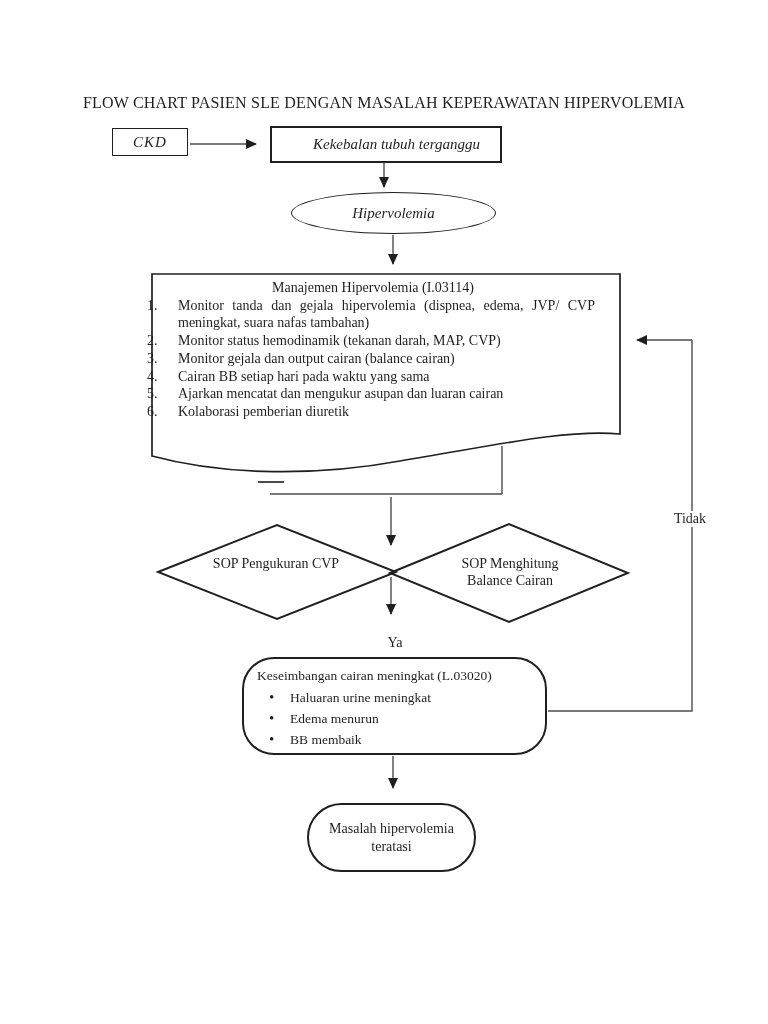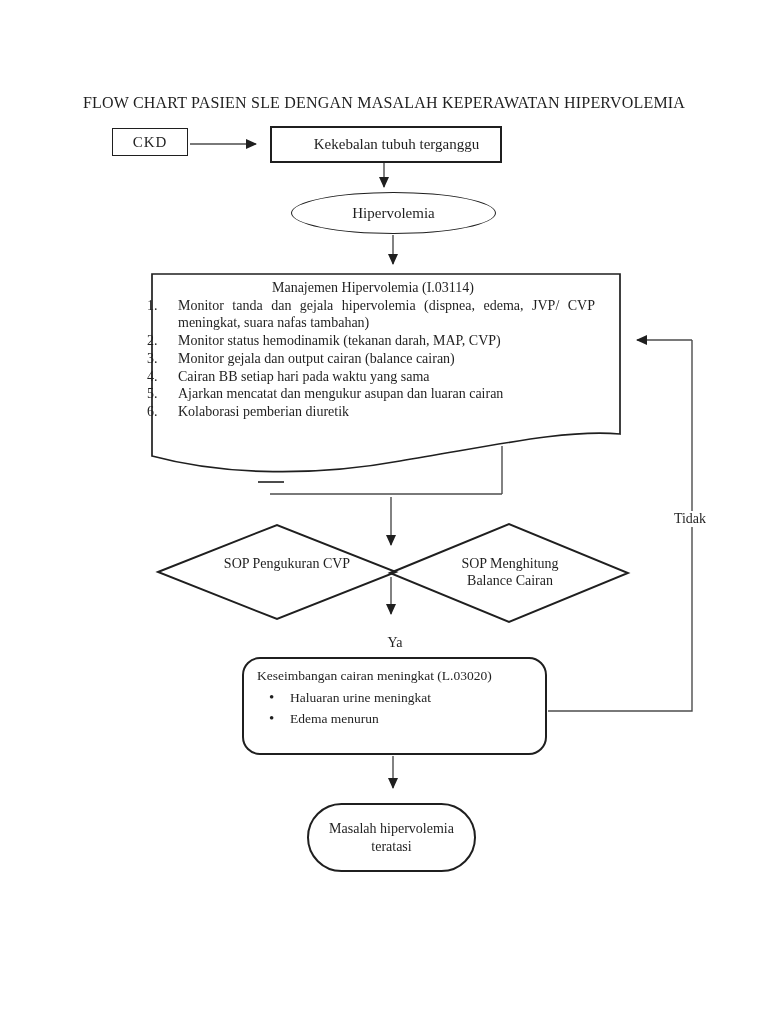--- a/index.html
+++ b/index.html
@@ -11,44 +11,44 @@
   }
   .abs{position:absolute;}
   
   #page-title{
     left:0;right:0;top:94px;text-align:center;
     font-size:16px;letter-spacing:.2px;white-space:nowrap;
   }
   
   .box{box-sizing:border-box;border:1.6px solid var(--ink,#1f1f1f);
        display:flex;align-items:center;justify-content:center;
-       text-align:left;background:transparent;}
+       text-align:left;background:transparent;font-style:italic;}
   #ckd-box{left:112px;top:128px;width:76px;height:28px;font-size:15px;letter-spacing:1px;}
   #kekebalan-box{left:270px;top:126px;width:232px;height:37px;border-width:2px;font-size:15px;padding-left:21px;}
   #hipervolemia-ellipse{left:291px;top:192px;width:205px;height:42px;border-radius:50%;
        border-width:1.8px;font-size:15px;}
   
   #manajemen-text{left:139px;top:274px;width:468px;box-sizing:border-box;
        padding:5px 10px 0 0;font-size:14px;line-height:17.7px;}
   #manajemen-title{text-align:center;margin:0 0 0 10px;}
   .doc-list{list-style:none;margin:0;padding:0;counter-reset:n;}
   .doc-list li{position:relative;padding-left:39px;padding-right:2px;
        counter-increment:n;text-align:justify;}
   .doc-list li::before{content:counter(n) ".";position:absolute;left:8px;}
   
   .diamond-label{width:140px;text-align:center;font-size:14px;line-height:17px;}
-  #diamond-label-left{left:217px;top:555px;}
+  #diamond-label-left{left:206px;top:555px;}
   #diamond-label-right{left:440px;top:555px;}
   
   #ya-label{left:375px;top:635px;width:40px;text-align:center;font-size:14px;}
   #tidak-label{left:666px;top:511px;width:48px;text-align:center;font-size:14px;
        background:var(--page_background,#fff);}
   
   #keseimbangan-box{left:242px;top:657px;width:305px;height:98px;box-sizing:border-box;
-       border:2px solid var(--ink,#1f1f1f);border-radius:18px;
+       border:2px solid var(--ink,#1f1f1f);border-radius:32px;
        padding:7px 10px 0 13px;font-size:13.5px;}
   #keseimbangan-title{line-height:19px;}
   .bullet-list{list-style:none;margin:2px 0 0;padding:0;}
   .bullet-list li{position:relative;padding-left:33px;line-height:21px;}
   .bullet-list li::before{content:"\2022";position:absolute;left:12px;font-size:15px;}
   
   #teratasi-stadium{left:307px;top:803px;width:169px;height:69px;box-sizing:border-box;
        border:2px solid var(--ink,#1f1f1f);border-radius:35px;
        display:flex;align-items:center;justify-content:center;text-align:center;
        font-size:14px;line-height:17.5px;padding:12px 12px;}
@@ -122,20 +122,21 @@
 
   <div id="ya-label" class="abs">Ya</div>
 
   <div id="tidak-label" class="abs">Tidak</div>
 
   <div id="keseimbangan-box" class="abs">
     <div id="keseimbangan-title">Keseimbangan cairan meningkat (L.03020)</div>
     <ul class="bullet-list">
       <li>Haluaran urine meningkat</li>
       <li>Edema menurun</li>
+      <li>BB membaik</li>
     </ul>
   </div>
 
   <div id="teratasi-stadium" class="abs">
     <span>Masalah hipervolemia teratasi</span>
   </div>
 
 </div>
 
 </body></html>

